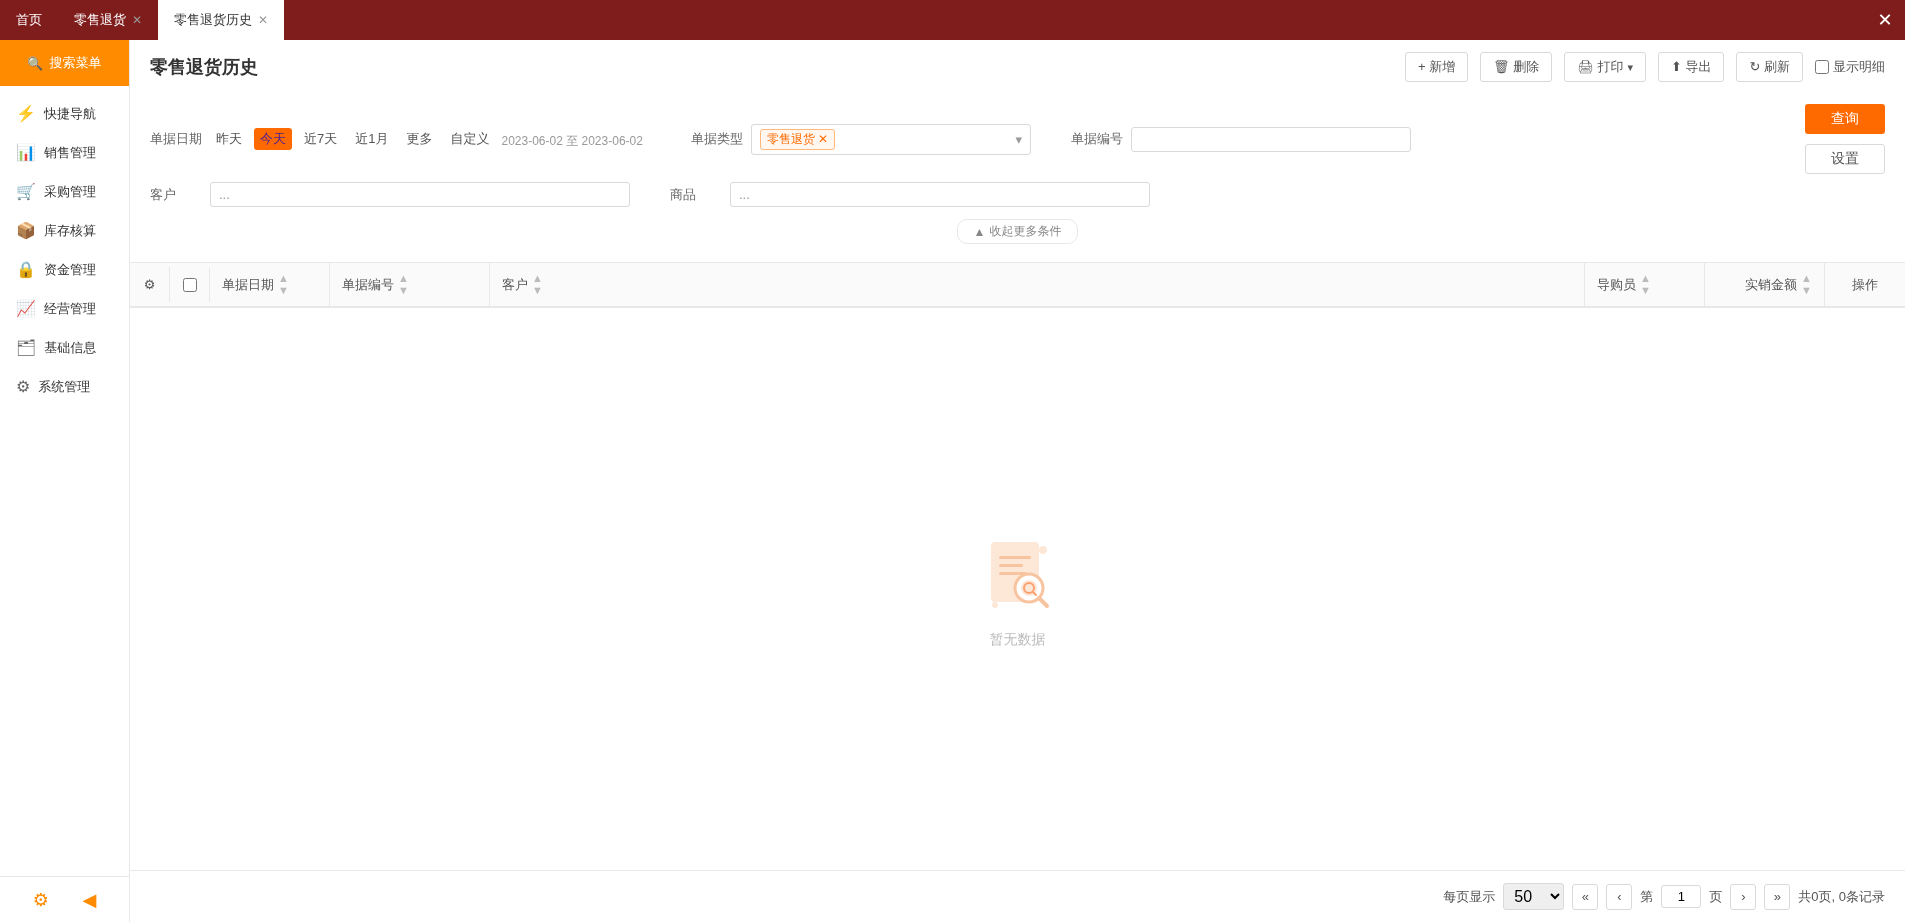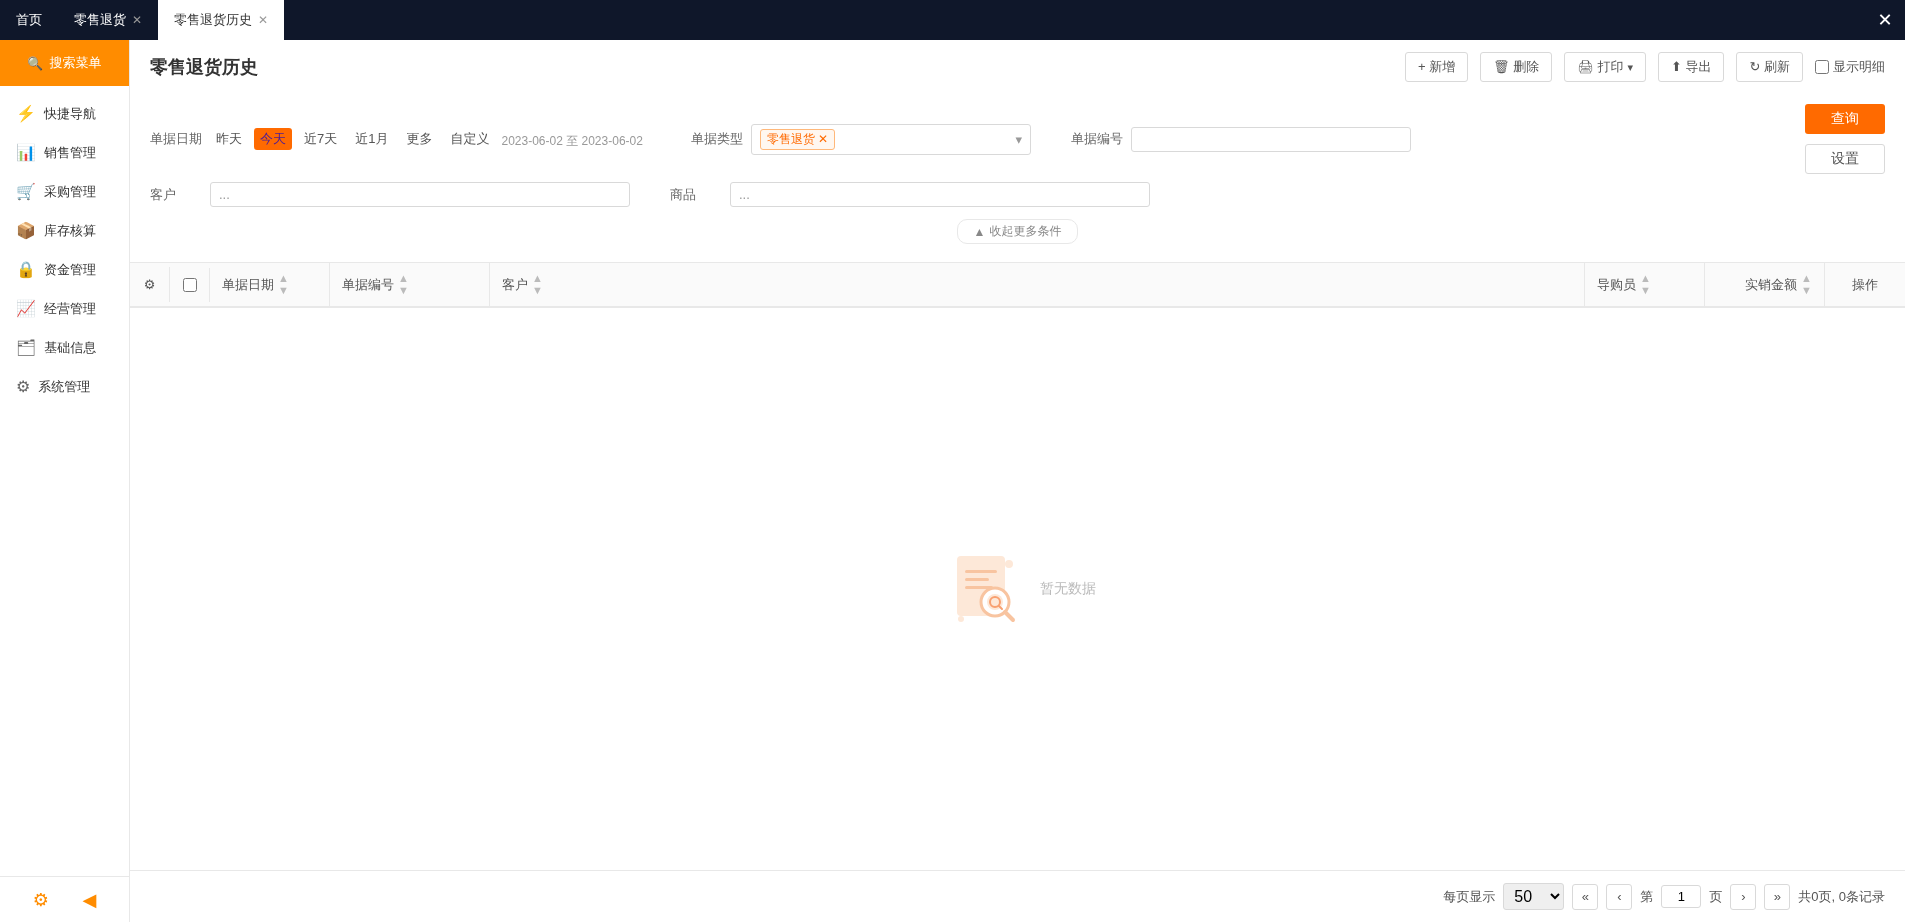--- a/index.html
+++ b/index.html
@@ -1,21 +1,21 @@
 <!DOCTYPE html>
 <html><head>
   <meta charset="utf-8">
   <style>
     * { box-sizing: border-box; margin: 0; padding: 0; font-family: 'Microsoft YaHei', Arial, sans-serif; }
     body { width: 1905px; height: 922px; overflow: hidden; background: #f5f5f5; display: flex; flex-direction: column; }
 
     
     .top-bar {
       height: 40px;
-      background: #0f172a;
+      background: #7f1d1d;
       display: flex;
       align-items: center;
       padding: 0 0 0 0;
       flex-shrink: 0;
     }
     .top-bar-tabs {
       display: flex;
       align-items: center;
       height: 100%;
       flex: 1;
@@ -299,20 +299,21 @@
     .th-checkbox { width: 40px; justify-content: center; }
     .th-date { flex: 120px 0 0; }
     .th-billno { flex: 160px 0 0; }
     .th-customer { flex: 1; }
     .th-guide { flex: 120px 0 0; }
     .th-amount { flex: 120px 0 0; justify-content: flex-end; }
     .th-action { width: 80px; justify-content: center; }
     .empty-state {
       flex: 1;
       display: flex;
+      flex-direction: column;
       align-items: center;
       justify-content: center;
       gap: 11px;
       color: #bbb;
       font-size: 14px;
     }
     .empty-icon {
       width: 90px;
       height: 90px;
     }

